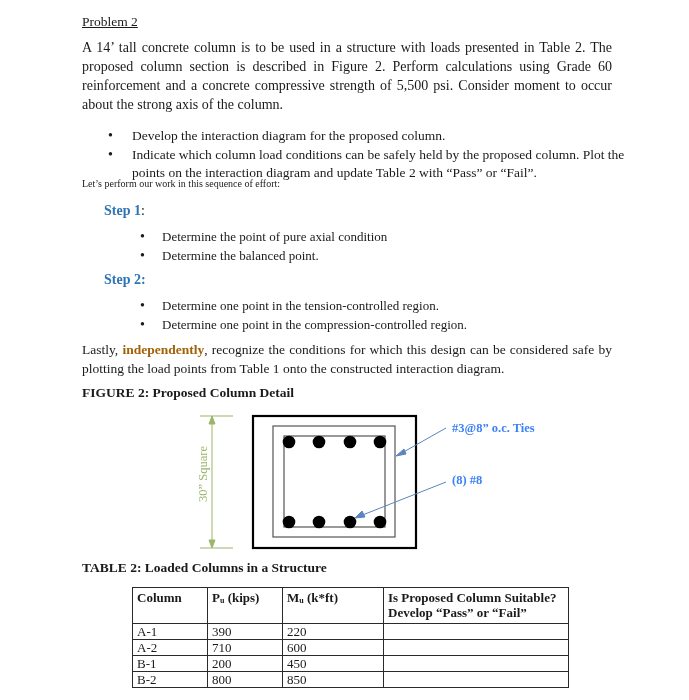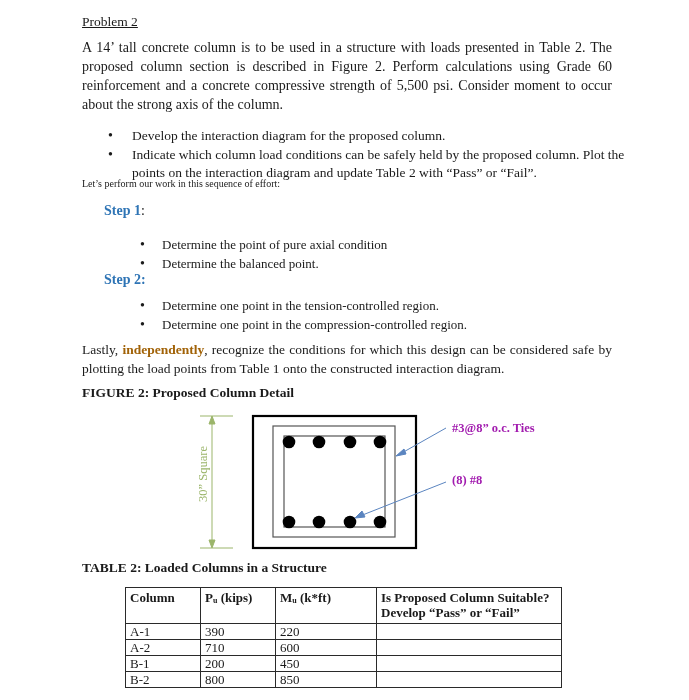--- a/index.html
+++ b/index.html
@@ -14,23 +14,23 @@
   .bullets1 li + li { margin-top: 0px; }
   .lead { left: 82px; top: 178px; font-size: 10px; }
   .step { left: 104px; font-size: 14px; font-weight: bold; color: #2e74b5; }
   .step .colon { color: #1a1a1a; font-weight: normal; }
   .bullets2 { left: 140px; width: 460px; font-size: 13px; line-height: 18.5px; margin: 0; padding: 0; list-style: none; }
   .bullets2 li { padding-left: 22px; }
   .lastly { left: 82px; top: 341px; width: 530px; font-size: 13.5px; line-height: 18.5px; text-align: justify; }
   .blue-bold { color: #a16207; font-weight: bold; }
   .fig-title { left: 82px; top: 385px; font-size: 13.5px; font-weight: bold; }
   .fig { left: 0; top: 0; }
-  .callout { font-size: 12.5px; font-weight: bold; color: #a21caf; white-space: nowrap; }
+  .callout { font-size: 12.5px; font-weight: bold; color: #3b82f6; white-space: nowrap; }
   .tbl-title { left: 82px; top: 560px; font-size: 13.5px; font-weight: bold; }
-  table.loads { position: absolute; left: 125px; top: 587px; border-collapse: collapse; font-size: 13px; }
+  table.loads { position: absolute; left: 132px; top: 587px; border-collapse: collapse; font-size: 13px; }
   table.loads th, table.loads td { border: 1.5px solid #2a2a2a; padding: 0 4px; text-align: left; vertical-align: top; line-height: 15px; }
   table.loads th { font-weight: bold; height: 33px; padding-top: 2px; }
   table.loads td { height: 15px; }
   .c1 { width: 66px; } .c2 { width: 66px; } .c3 { width: 92px; } .c4 { width: 176px; }
   sub.u { font-size: 8px; vertical-align: baseline; position: relative; top: 1px; }
 </style>
 </head>
 <body>
 
 <div class="abs title">Problem 2</div>
@@ -38,21 +38,21 @@
 <div class="abs para">A 14’ tall concrete column is to be used in a structure with loads presented in Table 2. The proposed column section is described in Figure 2. Perform calculations using Grade 60 reinforcement and a concrete compressive strength of 5,500 psi. Consider moment to occur about the strong axis of the column.</div>
 
 <ul class="abs bullets1">
   <li>Develop the interaction diagram for the proposed column.</li>
   <li>Indicate which column load conditions can be safely held by the proposed column. Plot the points on the interaction diagram and update Table 2 with “Pass” or “Fail”.</li>
 </ul>
 
 <div class="abs lead">Let’s perform our work in this sequence of effort:</div>
 
 <div class="abs step" style="top:203px;"><span>Step 1</span><span class="colon">:</span></div>
-<ul class="abs bullets2" style="top:228px;margin-top:8px;">
+<ul class="abs bullets2" style="top:228px;">
   <li>Determine the point of pure axial condition</li>
   <li>Determine the balanced point.</li>
 </ul>
 
 <div class="abs step" style="top:272px;"><span>Step 2:</span></div>
 <ul class="abs bullets2" style="top:297px;">
   <li>Determine one point in the tension-controlled region.</li>
   <li>Determine one point in the compression-controlled region.</li>
 </ul>
 

